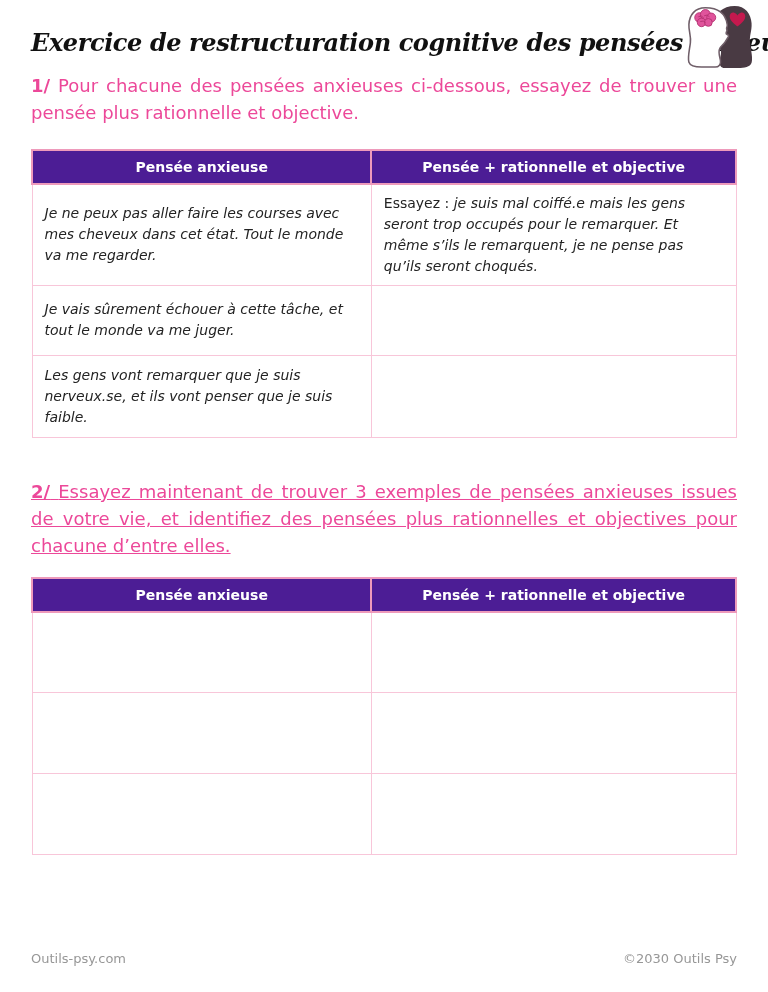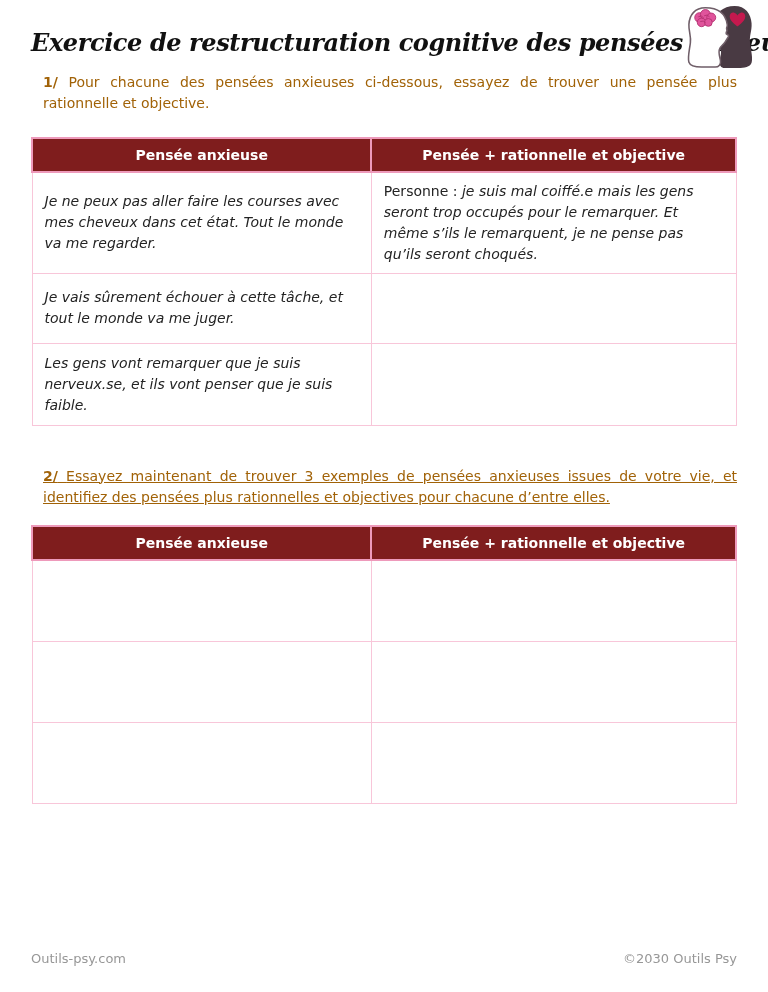--- a/index.html
+++ b/index.html
@@ -29,41 +29,41 @@
   .logo {
     position: absolute;
     top: 3px;
     right: 14px;
     width: 68px;
     height: 66px;
   }
 
   
   .instruction {
-    font-size: 14px;
+    font-size: 18px;
     line-height: 1.52;
     text-align: justify;
-    margin: 15px 0 0 12px;
-    color: #a16207;
+    margin: 15px 0 0 0;
+    color: #ec4899;
   }
   .instruction .num { font-weight: bold; }
   .instruction.second { margin-top: 40px; text-decoration: underline; }
 
   
   table {
     width: 100%;
     border-collapse: collapse;
     table-layout: fixed;
   }
   .t1 { margin-top: 22px; }
   .t2 { margin-top: 17px; }
   col.c-left  { width: 48.2%; }
   col.c-right { width: 51.8%; }
   th {
-    background: #7f1d1d;
+    background: #4c1d95;
     color: #ffffff;
     font-size: 14px;
     font-weight: bold;
     text-align: center;
     padding: 8px 6px;
     border: 2px solid #ee9abb;
   }
   td {
     border: 1.5px solid #f8c6d9;
     padding: 8px 12px;
@@ -112,21 +112,21 @@
         </colgroup>
       <thead>
         <tr>
           <th>Pensée anxieuse</th>
           <th>Pensée + rationnelle et objective</th>
         </tr>
       </thead>
       <tbody>
         <tr class="r1">
           <td>Je ne peux pas aller faire les courses avec mes cheveux dans cet état. Tout le monde va me regarder.</td>
-          <td><span class="prefix">Personne : </span><span>je suis mal coiffé.e mais les gens seront trop occupés pour le remarquer. Et même s’ils le remarquent, je ne pense pas qu’ils seront choqués.</span></td>
+          <td><span class="prefix">Essayez : </span><span>je suis mal coiffé.e mais les gens seront trop occupés pour le remarquer. Et même s’ils le remarquent, je ne pense pas qu’ils seront choqués.</span></td>
         </tr>
         <tr class="r2">
           <td>Je vais sûrement échouer à cette tâche, et tout le monde va me juger.</td>
           <td></td>
         </tr>
         <tr class="r4">
           <td>Les gens vont remarquer que je suis nerveux.se, et ils vont penser que je suis faible.</td>
           <td></td>
         </tr>
       </tbody>

